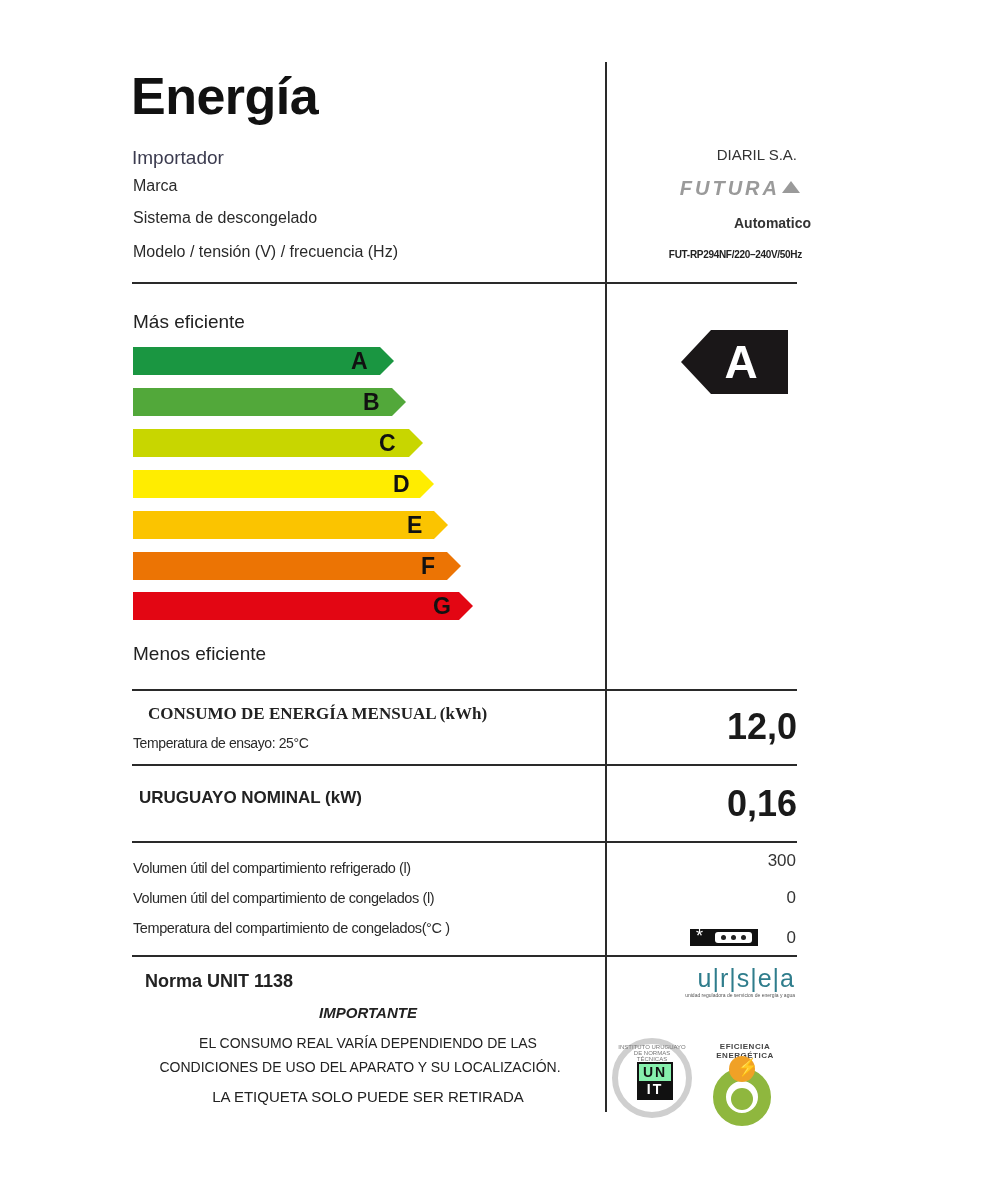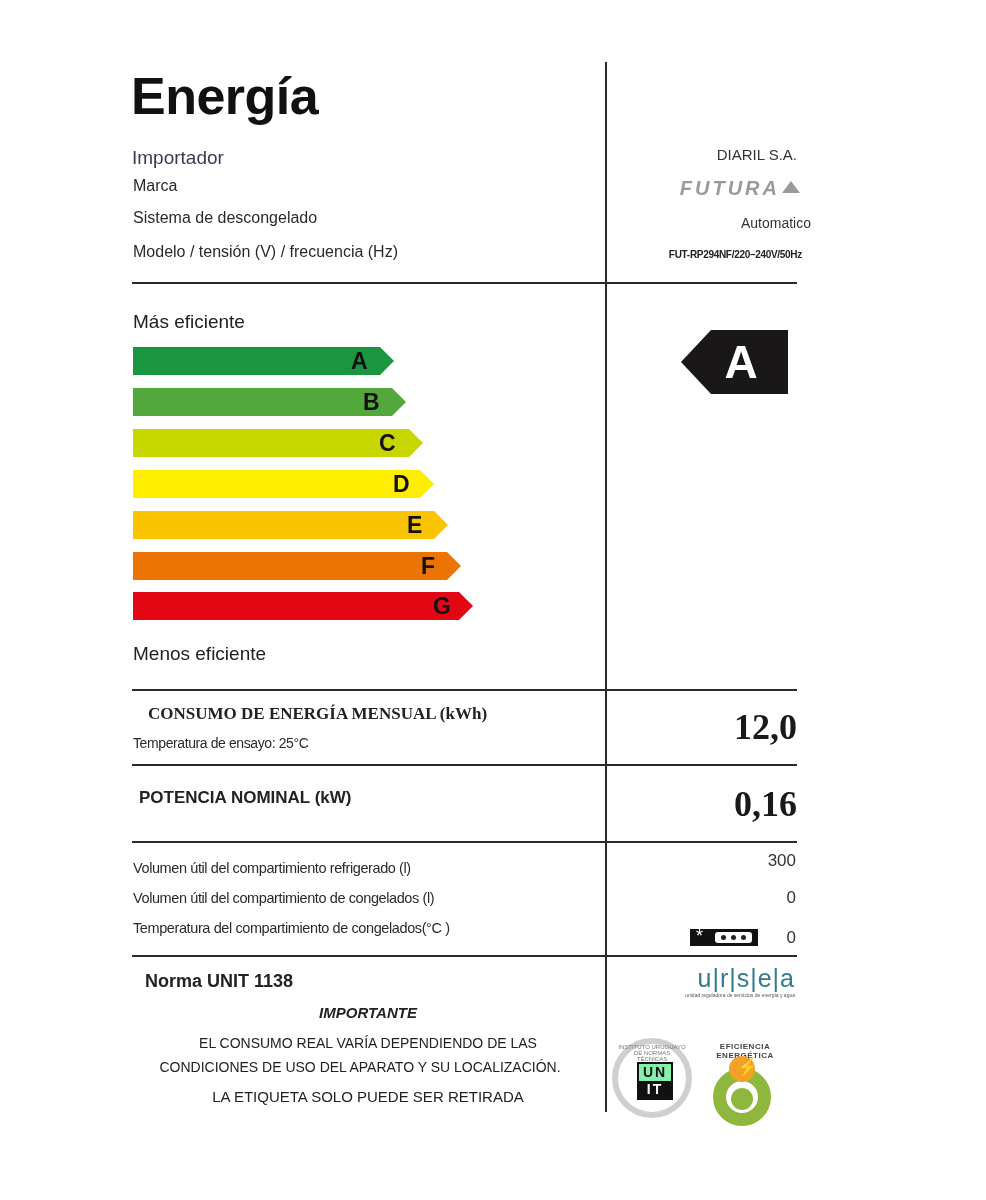--- a/index.html
+++ b/index.html
@@ -23,21 +23,21 @@
   .bar-body { position:absolute; left:0; top:0; height:28px; }
   .bar-tip { position:absolute; top:0; width:0; height:0; border-top:14px solid transparent; border-bottom:14px solid transparent; border-left:14px solid; }
   .bar-letter { position:absolute; top:1px; font-size:23px; font-weight:bold; color:#111; line-height:26px; }
 
   .rating { left:681px; top:330px; width:107px; height:64px; }
   .rating-tip { position:absolute; left:0; top:0; width:0; height:0; border-top:32px solid transparent; border-bottom:32px solid transparent; border-right:30px solid #1a1718; }
   .rating-body { position:absolute; left:30px; top:0; width:77px; height:64px; background:#1a1718; }
   .rating-letter { position:absolute; left:30px; top:4px; width:60px; text-align:center; font-size:46px; font-weight:bold; color:#fff; line-height:56px; }
 
   .sec-head { font-size:17px; font-weight:bold; color:#222; line-height:20px; }
-  .big-num { right:189px; font-size:36px; font-weight:bold; color:#1a1a1a; line-height:40px; text-align:right;font-family:Liberation Serif, serif; }
+  .big-num { right:189px; font-size:36px; font-weight:bold; color:#1a1a1a; line-height:40px; text-align:right; }
   .small-lbl { left:133px; font-size:14.5px; color:#2a2a2a; line-height:18px; letter-spacing:-0.4px; }
   .small-val { right:190px; font-size:17px; color:#333; line-height:20px; text-align:left; }
 
   .star-box { left:690px; top:929px; width:68px; height:17px; background:#111; }
   .star-box .ast { position:absolute; left:6px; top:-3px; color:#fff; font-size:18px; line-height:20px; }
   .star-box .pill { position:absolute; left:25px; top:3px; width:37px; height:11px; background:#fff; border-radius:3px; }
   .star-box .dot { position:absolute; top:3px; width:5px; height:5px; border-radius:50%; background:#222; }
 
   .norma { left:133px; top:970px; font-size:18px; font-weight:bold; color:#222; line-height:22px;margin-left:12px; }
   .imp { left:133px; width:470px; text-align:center; font-size:15px; color:#222; line-height:18px; }
@@ -69,21 +69,21 @@
 
 <div class="abs title">Energía</div>
 
 <div class="abs lbl-imp">Importador</div>
 <div class="abs lbl" style="top:176px;">Marca</div>
 <div class="abs lbl" style="top:208px;">Sistema de descongelado</div>
 <div class="abs lbl" style="top:242px;">Modelo / tensión (V) / frecuencia (Hz)</div>
 
 <div class="abs val-r" style="top:146px; font-size:15px;">DIARIL S.A.</div>
 <div class="abs brand"><span>FUTURA</span><span class="brand-tri"></span></div>
-<div class="abs val-r" style="top:214px; font-size:14px; font-weight:normal; right:175px;">Automatico</div>
+<div class="abs val-r" style="top:214px; font-size:14px; font-weight:bold; right:175px;">Automatico</div>
 <div class="abs val-r" style="top:246px; font-size:10px; font-weight:bold; right:184px; color:#222; letter-spacing:-0.3px;">FUT-RP294NF/220–240V/50Hz</div>
 
 <div class="abs eff-label" style="top:311px;">Más eficiente</div>
 
 <div class="bar" style="top:347px;">
   <div class="bar-body" style="width:247px; background:#1a9641;"></div>
   <div class="bar-tip" style="left:247px; border-left-color:#1a9641;"></div>
   <span class="bar-letter" style="left:218px;">A</span>
 </div>
 <div class="bar" style="top:388px;">
@@ -122,21 +122,21 @@
 <div class="abs rating">
   <div class="rating-tip"></div>
   <div class="rating-body"></div>
   <span class="rating-letter">A</span>
 </div>
 
 <div class="abs sec-head" style="left:148px; top:704px;font-family:Liberation Serif, serif;">CONSUMO DE ENERGÍA MENSUAL (kWh)</div>
 <div class="abs small-lbl" style="top:734px; font-size:14px;">Temperatura de ensayo: 25°C</div>
 <div class="abs big-num" style="top:707px;">12,0</div>
 
-<div class="abs sec-head" style="left:139px; top:788px;">POTENCIA NOMINAL (kW)</div>
+<div class="abs sec-head" style="left:139px; top:788px;">URUGUAYO NOMINAL (kW)</div>
 <div class="abs big-num" style="top:784px;">0,16</div>
 
 <div class="abs small-lbl" style="top:859px;">Volumen útil del compartimiento refrigerado (l)</div>
 <div class="abs small-val" style="top:851px;">300</div>
 <div class="abs small-lbl" style="top:889px;">Volumen útil del compartimiento de congelados (l)</div>
 <div class="abs small-val" style="top:888px;">0</div>
 <div class="abs small-lbl" style="top:919px;">Temperatura del compartimiento de congelados(°C )</div>
 <div class="abs star-box">
   <span class="ast">*</span>
   <div class="pill">

